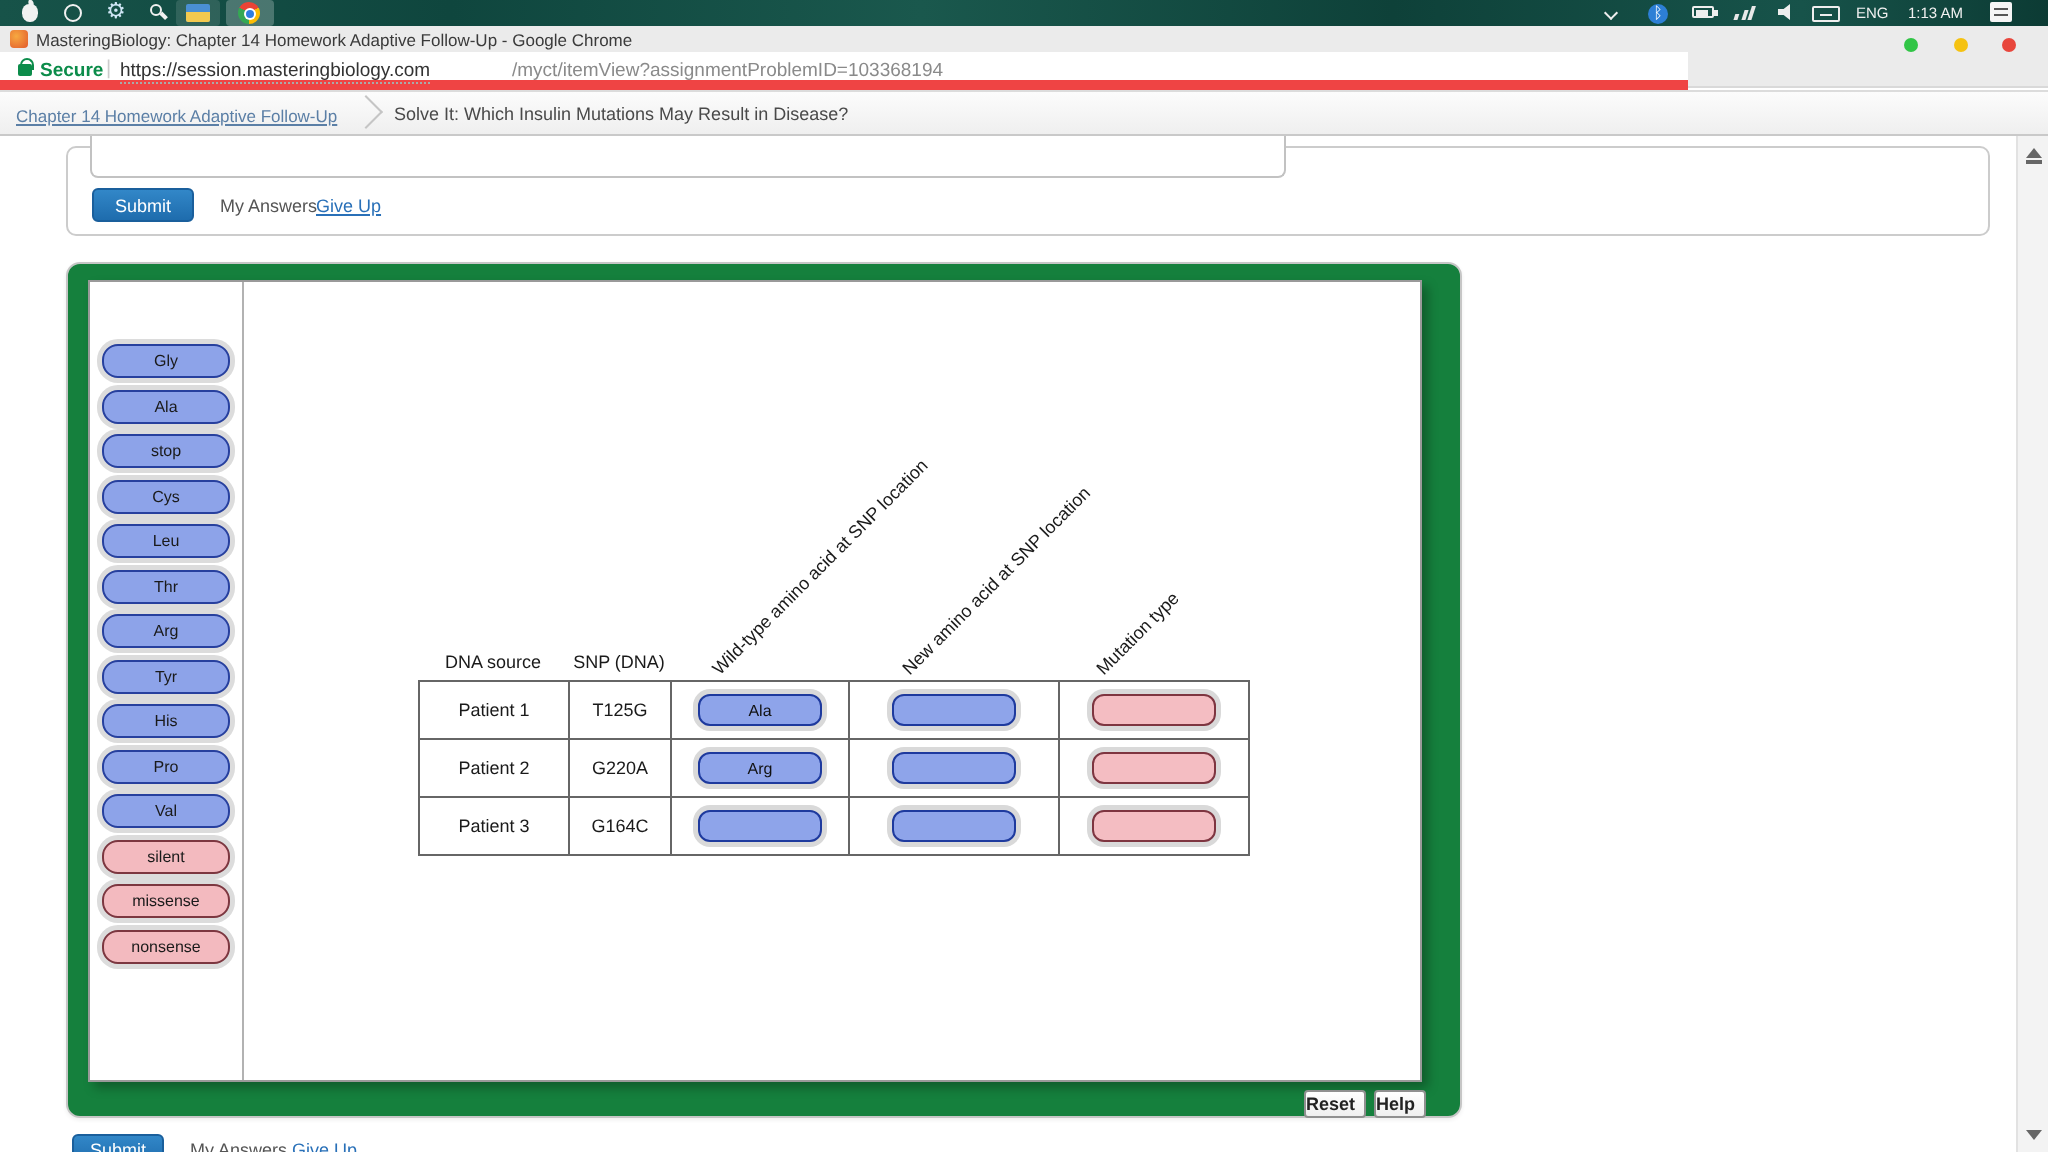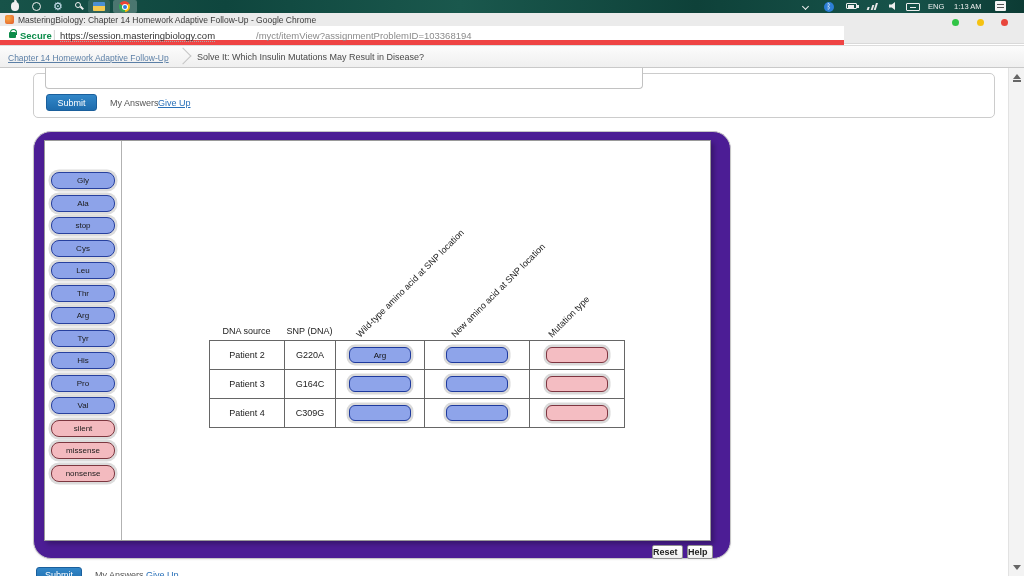--- a/index.html
+++ b/index.html
@@ -66,21 +66,21 @@
   
   #panel1{left:33px;top:73px;width:962px;height:45px;background:#fff;border:1px solid #ccc;border-radius:5px}
   #answer-box{left:45px;top:68px;width:598px;height:21px;background:#fff;border:1px solid #c2c2c2;border-top:none;border-radius:0 0 4px 4px;z-index:2}
   .submit-btn{background:linear-gradient(#3287c8,#1e6cad);border:1px solid #1a5f9c;border-radius:3px;
     color:#fff;font-weight:normal;font-size:9px;text-align:center;cursor:pointer}
   #submit-top{left:46px;top:94px;width:51px;height:17px;line-height:16px;z-index:3}
   #myanswers-top{left:110px;top:98px;font-size:9px;color:#555;z-index:3}
   #giveup-top{left:158px;top:98px;font-size:9px;color:#2970b8;text-decoration:underline;cursor:pointer;z-index:3}
 
   
-  #activity-panel{left:33px;top:131px;width:698px;height:428px;background:#4c1d95;border:1px solid #c6c6c6;border-radius:18px;box-shadow:0 1px 2px rgba(0,0,0,.07)}
+  #activity-panel{left:33px;top:131px;width:698px;height:428px;background:#15803d;border:1px solid #c6c6c6;border-radius:7px;box-shadow:0 1px 2px rgba(0,0,0,.07)}
   #drop-area{left:10px;top:8px;width:667px;height:401px;background:#fff;border:1px solid #9a9a9a;box-shadow:3px 3px 5px rgba(0,0,0,.28)}
   #chip-tray{left:0;top:0;width:77px;height:399px;border-right:1px solid #b2b2b2;padding-top:31px}
   .chip{width:64px;height:17px;margin:0 auto 5.5px auto;border-radius:8px;font-size:8px;line-height:16px;text-align:center;color:#1a1a1a;
     box-shadow:0 0 0 2.5px #dcdcdc;cursor:grab}
   .chip.blue{background:#8da3e9;border:1px solid #27409e}
   .chip.pink{background:#f3babf;border:1px solid #7c3740}
 
   
   #activity-table{position:absolute;left:164px;top:199px;border-collapse:collapse;table-layout:fixed}
   #activity-table td{border:1px solid #666;height:29px;padding:0;text-align:center;vertical-align:middle;font-size:9px;color:#1a1a1a}
@@ -194,48 +194,48 @@
     <table id="activity-table">
       <colgroup>
           <col style="width:75px">
           <col style="width:51px">
           <col style="width:89px">
           <col style="width:105px">
           <col style="width:95px">
         </colgroup>
       <tbody id="table-body">
           <tr>
+            <td>Patient 1</td>
+            <td>T125G</td>
+            <td>
+              <div class="slot blue filled">Ala</div>
+            </td>
+            <td>
+              <div class="slot blue"></div>
+            </td>
+            <td>
+              <div class="slot pink"></div>
+            </td>
+          </tr>
+          <tr>
             <td>Patient 2</td>
             <td>G220A</td>
             <td>
               <div class="slot blue filled">Arg</div>
             </td>
             <td>
               <div class="slot blue"></div>
             </td>
             <td>
               <div class="slot pink"></div>
             </td>
           </tr>
           <tr>
             <td>Patient 3</td>
             <td>G164C</td>
-            <td>
-              <div class="slot blue"></div>
-            </td>
-            <td>
-              <div class="slot blue"></div>
-            </td>
-            <td>
-              <div class="slot pink"></div>
-            </td>
-          </tr>
-          <tr>
-            <td>Patient 4</td>
-            <td>C309G</td>
             <td>
               <div class="slot blue"></div>
             </td>
             <td>
               <div class="slot blue"></div>
             </td>
             <td>
               <div class="slot pink"></div>
             </td>
           </tr>

